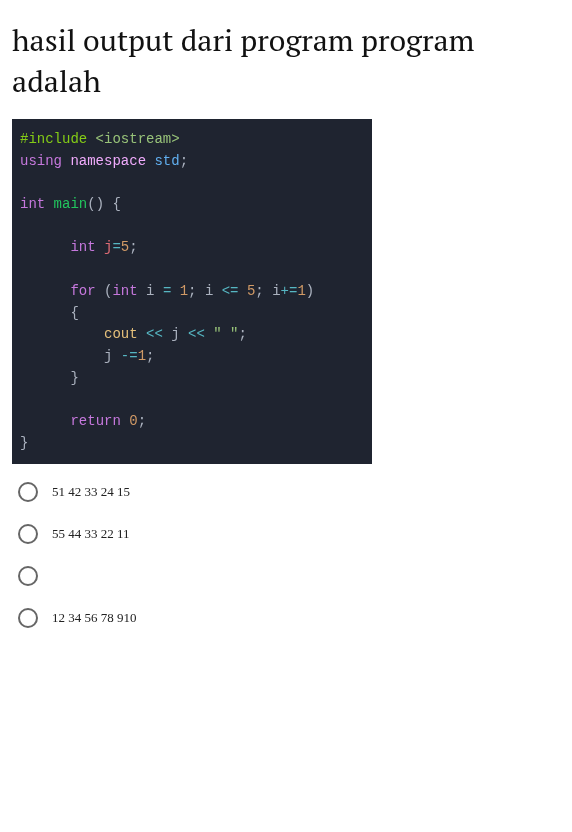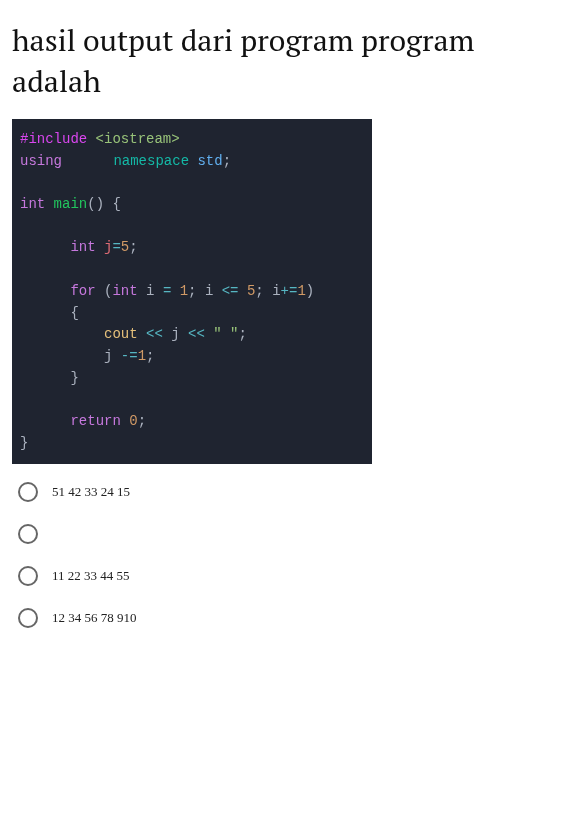--- a/index.html
+++ b/index.html
@@ -23,24 +23,24 @@
     background: #1f2430;
     width: 360px;
     padding: 10px 8px 10px 8px;
     font-family: Consolas, 'Courier New', monospace;
     font-size: 14px;
     line-height: 1.55;
     color: #a6c4e0;
     margin-bottom: 18px;
   }
   .code-line { white-space: pre; }
-  .kw-pre { color: #d946ef; }
+  .kw-pre { color: #84cc16; }
   .kw-inc { color: #98c379; }
   .kw-using { color: #c678dd; }
-  .kw-ns { color: #14b8a6; padding-left: 43px; }
+  .kw-ns { color: #f0abfc; }
   .kw-std { color: #61afef; }
   .kw-type { color: #c678dd; }
   .kw-func { color: #22c55e; margin-top: 28px; }
   .brace { color: #abb2bf; }
   .op { color: #56b6c2; }
   .num { color: #d19a66; }
   .var { color: #e06c75; }
   .cout { color: #e5c07b; }
   .ident { color: #abb2bf; }
   .str { color: #98c379; }
@@ -92,22 +92,22 @@
   <div class="code-line"><span class="brace">}</span></div>
 </div>
 
 <div class="options">
   <div class="option">
     <div class="radio"></div>
     <span class="option-label">51 42 33 24 15</span>
   </div>
   <div class="option">
     <div class="radio"></div>
+    <span class="option-label">55 44 33 22 11</span>
   </div>
   <div class="option">
     <div class="radio"></div>
-    <span class="option-label">11 22 33 44 55</span>
   </div>
   <div class="option">
     <div class="radio"></div>
     <span class="option-label">12 34 56 78 910</span>
   </div>
 </div>
 
 </body></html>

